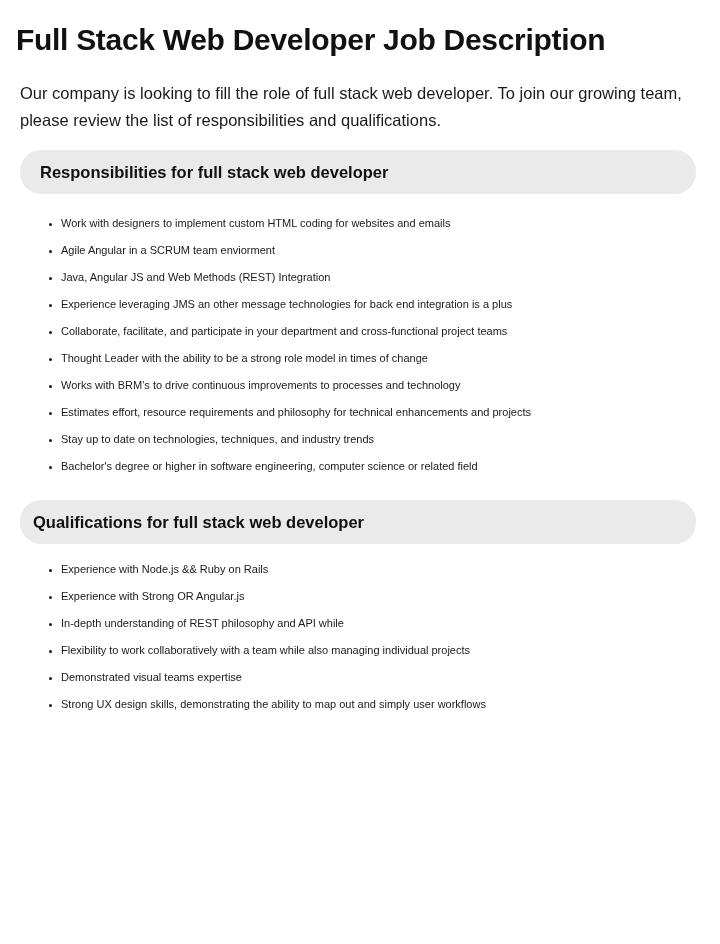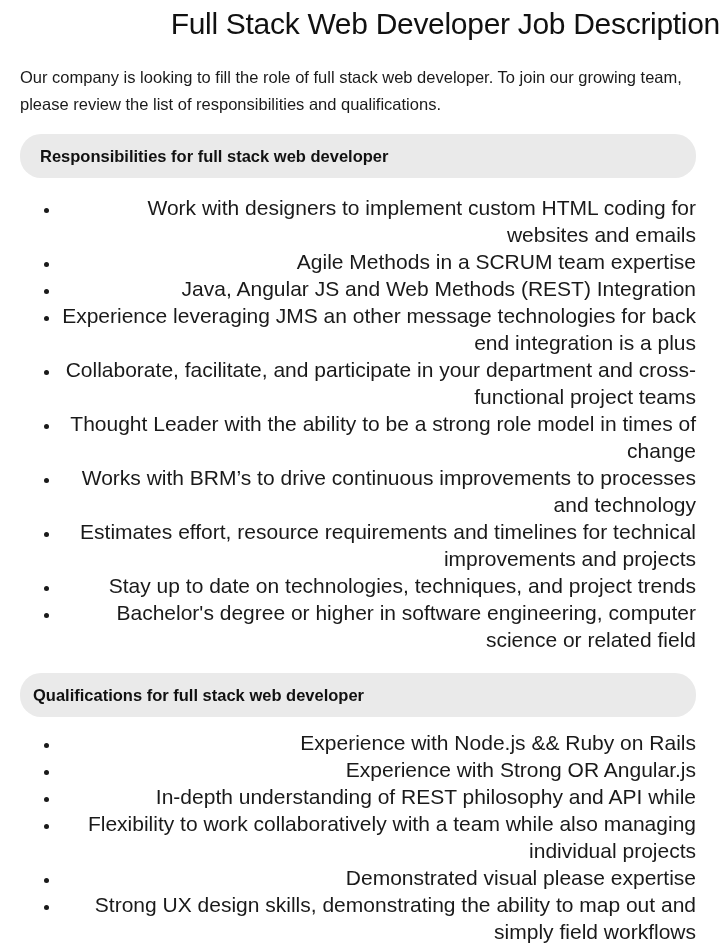--- a/index.html
+++ b/index.html
@@ -8,26 +8,26 @@
     background: #ffffff;
   }
   body {
     width: 720px;
     height: 944px;
     font-family: "Liberation Sans", sans-serif;
     color: #1a1a1a;
     overflow: hidden;
   }
   .page-title {
-    margin: 0;
+    margin: 16px;
     padding-top: 6px;
     font-size: 30px;
     line-height: 36px;
-    font-weight: 400;
-    text-align: right;
+    font-weight: 700;
+    text-align: left;
     letter-spacing: -0.3px;
     color: #111111;
   }
   .intro {
     margin: 22px 24px 16px 20px;
     font-size: 16.5px;
     line-height: 27px;
   }
   .section-heading {
     margin: 10px 24px 0 20px;
@@ -39,24 +39,23 @@
     color: #111111;
     border-radius: 21px;
   }
   .section-heading.second {
     margin-top: 20px;
     padding-left: 13px;
   }
   ul.bullet-list {
     margin: 16px 24px 0 20px;
     padding-left: 41px;
-    font-size: 21px;
+    font-size: 11px;
     line-height: 27px;
     list-style: disc outside;
-    text-align: right;
   }
   ul.bullet-list.second {
     margin-top: 12px;
   }
   ul.bullet-list li {
     margin: 0;
     padding: 0;
   }
   ul.bullet-list li::marker {
     font-size: 0.85em;
@@ -68,37 +67,37 @@
 <main>
 
   <h1 class="page-title">Full Stack Web Developer Job Description</h1>
 
   <p class="intro">Our company is looking to fill the role of full stack web developer. To join our growing team, please review the list of responsibilities and qualifications.</p>
 
   <section>
     <div class="section-heading">Responsibilities for full stack web developer</div>
     <ul class="bullet-list">
       <li>Work with designers to implement custom HTML coding for websites and emails</li>
-      <li>Agile Methods in a SCRUM team expertise</li>
+      <li>Agile Angular in a SCRUM team enviorment</li>
       <li>Java, Angular JS and Web Methods (REST) Integration</li>
       <li>Experience leveraging JMS an other message technologies for back end integration is a plus</li>
       <li>Collaborate, facilitate, and participate in your department and cross-functional project teams</li>
       <li>Thought Leader with the ability to be a strong role model in times of change</li>
       <li>Works with BRM’s to drive continuous improvements to processes and technology</li>
-      <li>Estimates effort, resource requirements and timelines for technical improvements and projects</li>
-      <li>Stay up to date on technologies, techniques, and project trends</li>
+      <li>Estimates effort, resource requirements and philosophy for technical enhancements and projects</li>
+      <li>Stay up to date on technologies, techniques, and industry trends</li>
       <li>Bachelor's degree or higher in software engineering, computer science or related field</li>
     </ul>
   </section>
 
   <section>
     <div class="section-heading second">Qualifications for full stack web developer</div>
     <ul class="bullet-list second">
       <li>Experience with Node.js &amp;&amp; Ruby on Rails</li>
       <li>Experience with Strong OR Angular.js</li>
       <li>In-depth understanding of REST philosophy and API while</li>
       <li>Flexibility to work collaboratively with a team while also managing individual projects</li>
-      <li>Demonstrated visual please expertise</li>
-      <li>Strong UX design skills, demonstrating the ability to map out and simply field workflows</li>
+      <li>Demonstrated visual teams expertise</li>
+      <li>Strong UX design skills, demonstrating the ability to map out and simply user workflows</li>
     </ul>
   </section>
 
 </main>
 
 </body></html>

